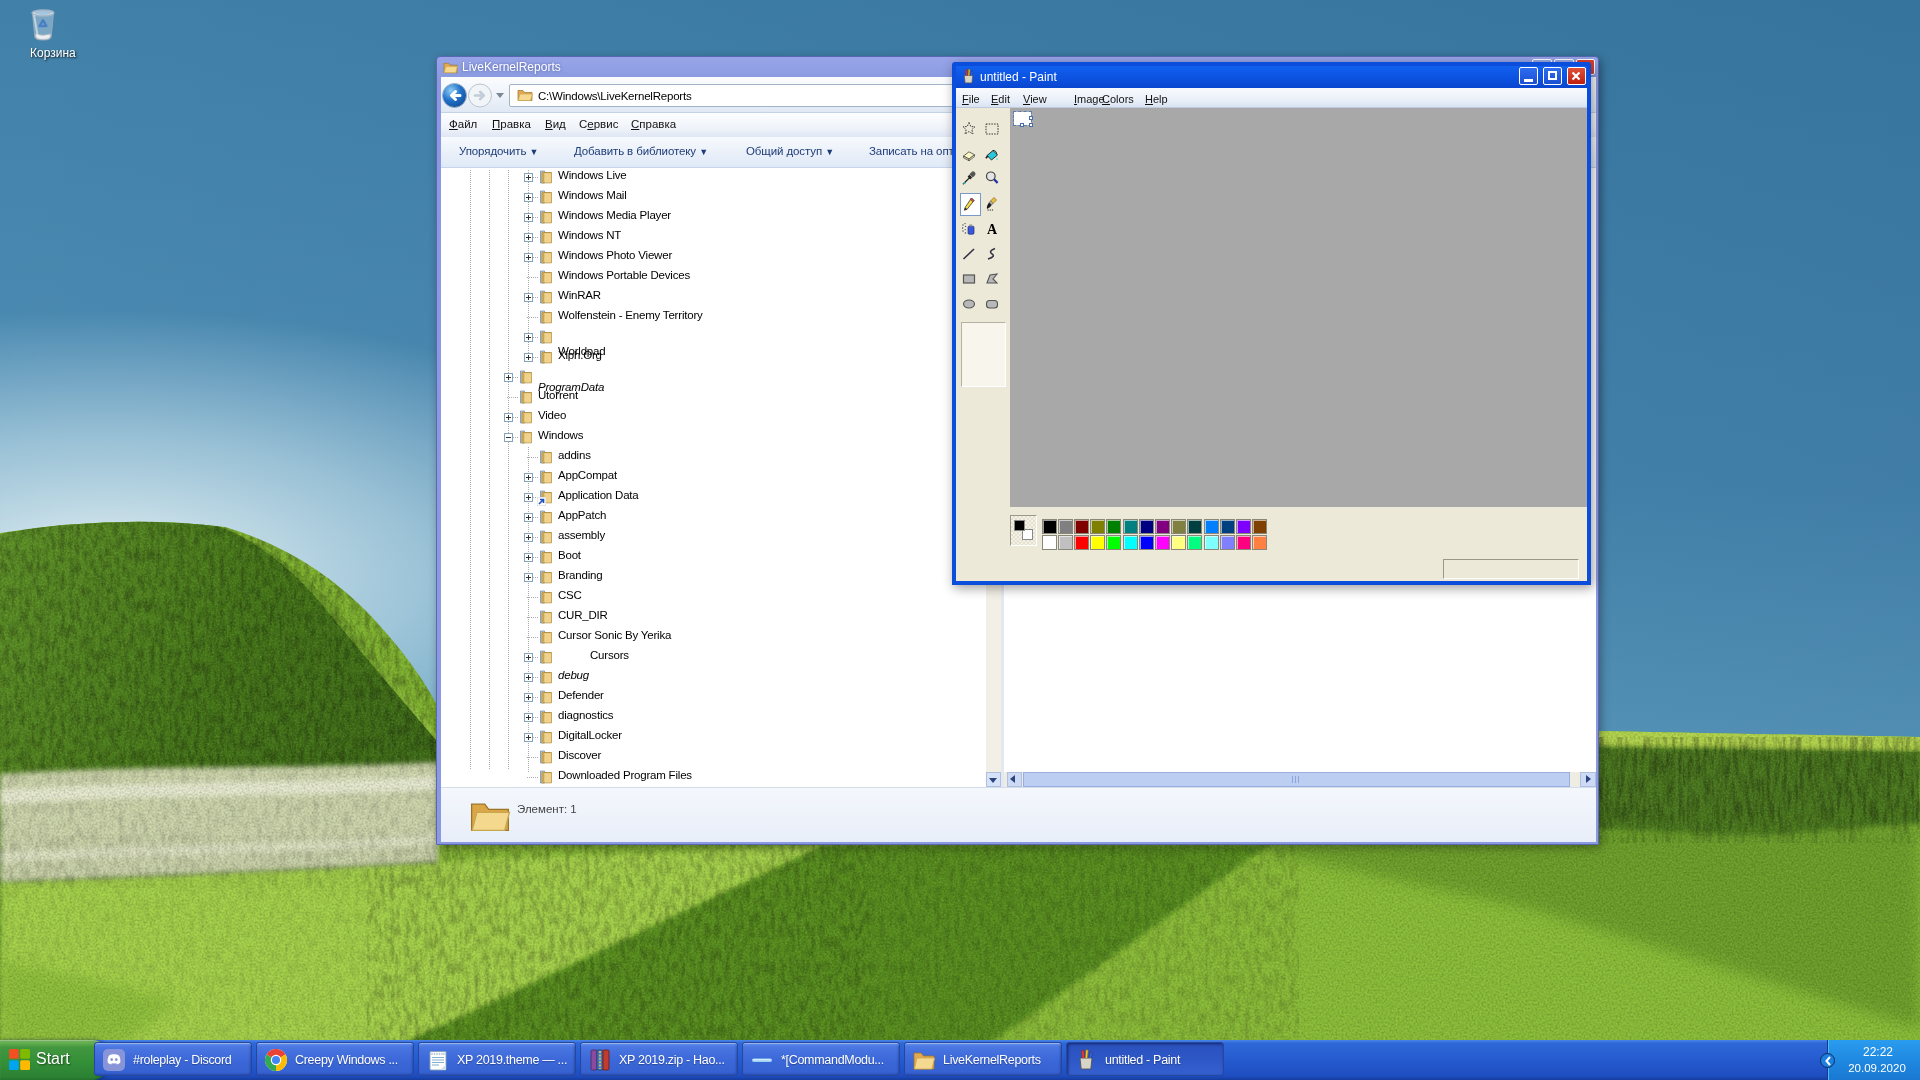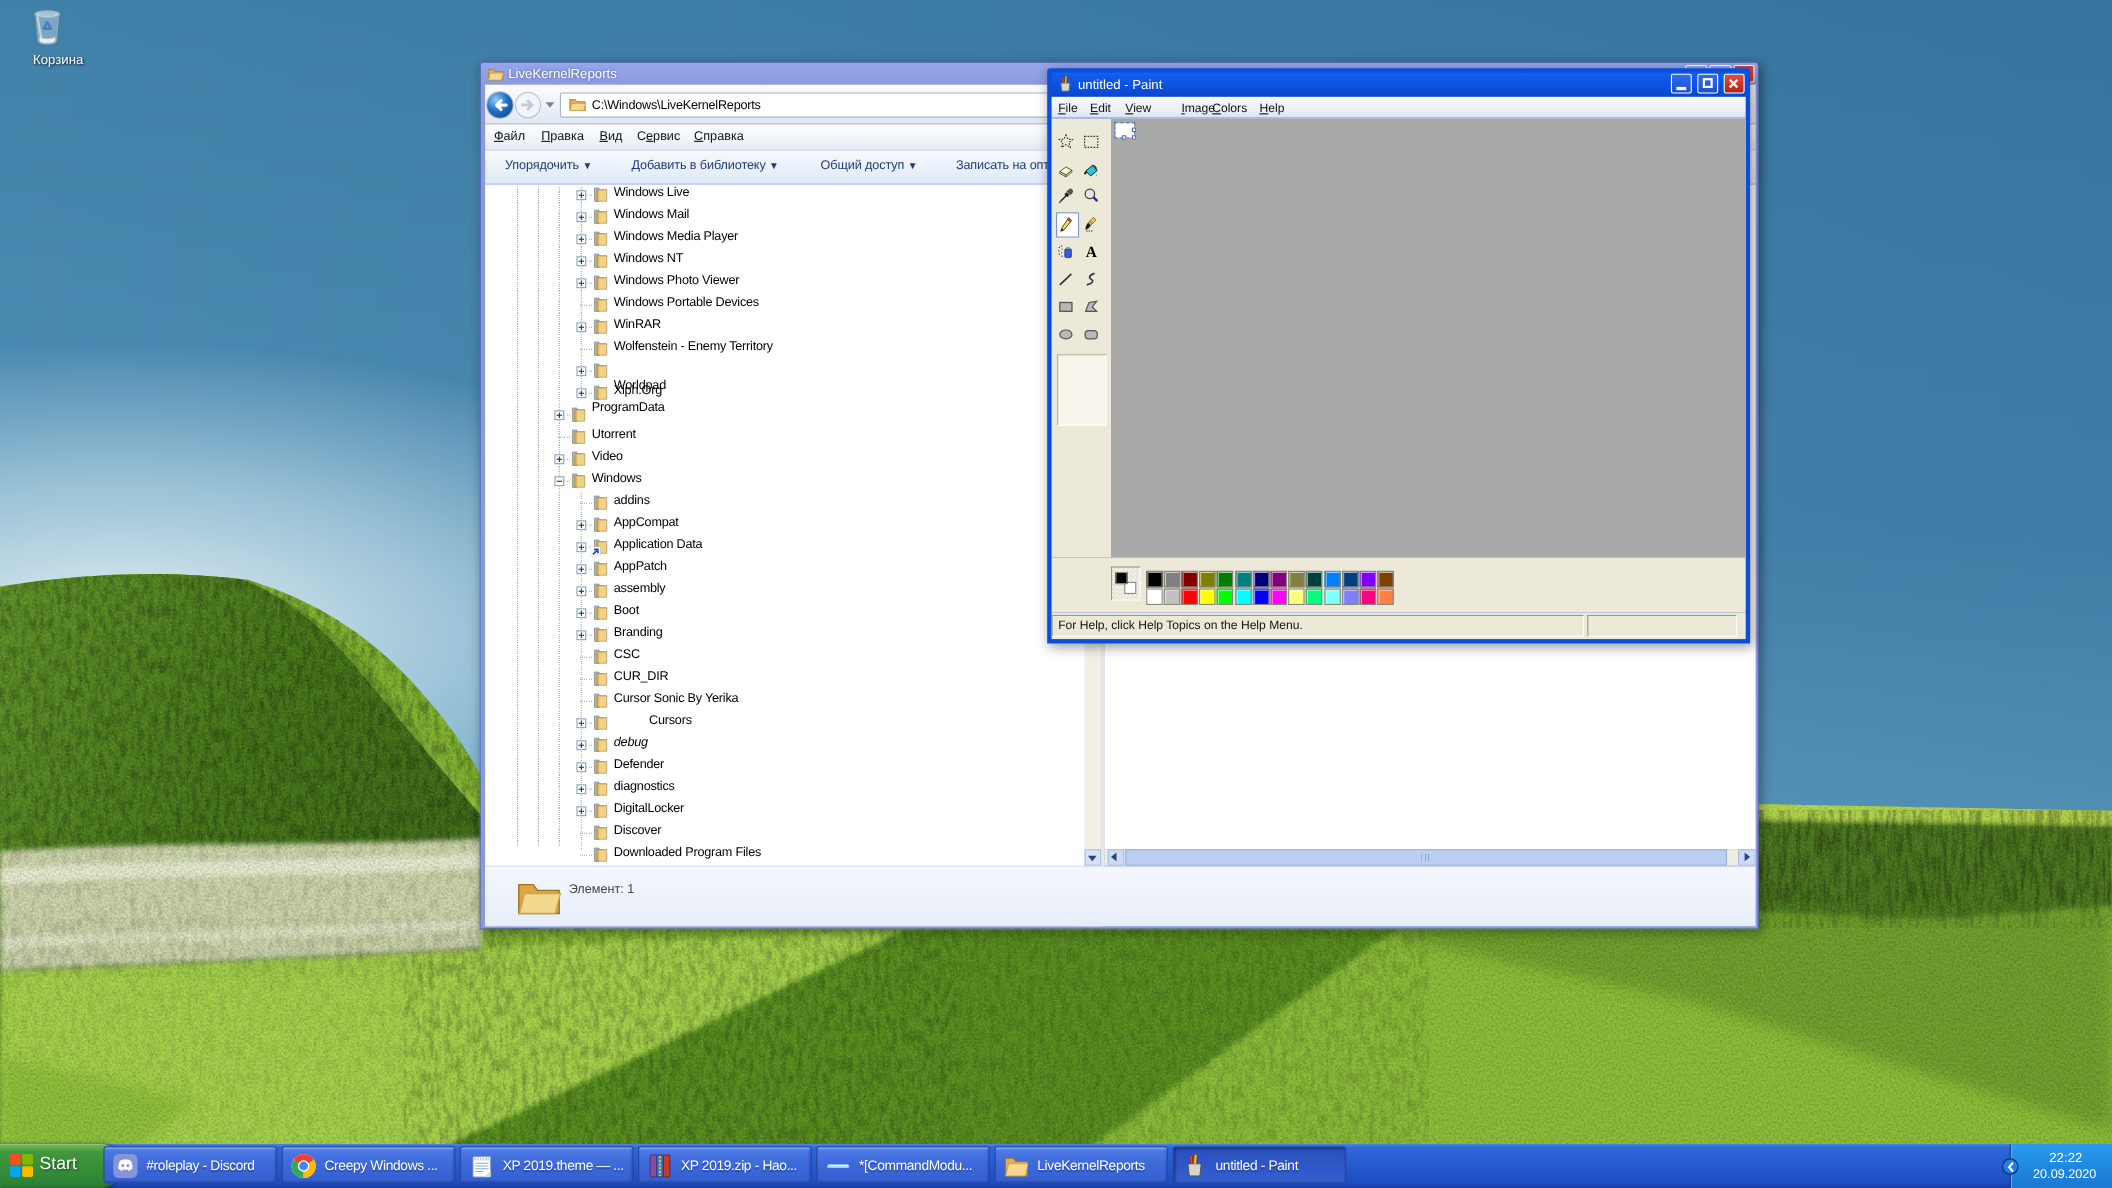--- a/index.html
+++ b/index.html
@@ -271,21 +271,21 @@
       </svg>
       <div class="abs" style="left:121px;top:292px;font-size:11.5px;letter-spacing:-0.2px;color:#000;white-space:nowrap;">Xiph.Org</div>
       <div class="abs" style="left:70px;top:320px;width:12px;height:1px;background:repeating-linear-gradient(90deg,#ababab 0 1px,transparent 1px 2px);"></div>
       <div class="abs" style="left:66.5px;top:315.5px;width:9px;height:9px;background-color:#fff;border:1px solid #86a3bd;background-image:linear-gradient(#333,#333),linear-gradient(#333,#333);background-size:5px 1px,1px 5px;background-position:center,center;background-repeat:no-repeat;"></div>
       <svg class="abs" style="left:81px;top:312px" width="16" height="16" viewBox="0 0 16 16">
         <path d="M2.5,2 L6.5,2 L6.5,14 L2.5,14 Z" fill="#b8cada" stroke="#7d91a5" stroke-width="0.8"></path>
         <path d="M4,3.5 L13.5,3.5 L13.5,13.8 L4,13.8 Z" fill="#dfbd75" stroke="#a8842e" stroke-width="0.8"></path>
         <path d="M4,3.5 L6,3.5 L6,13.8 L4,13.8 Z" fill="#c9a556"></path>
         <path d="M6.2,4.5 Q7.4,6.5 6.6,9 Q6,11.5 6.8,13.6 L13.3,13.6 L13.3,4.2 Z" fill="#efd28c"></path>
       </svg>
-      <div class="abs" style="left:101px;top:308px;font-size:11.5px;letter-spacing:-0.2px;color:#000;white-space:nowrap;">ProgramData</div>
+      <div class="abs" style="left:101px;top:324px;font-size:11.5px;letter-spacing:-0.2px;color:#000;white-space:nowrap;font-style:italic;">ProgramData</div>
       <div class="abs" style="left:70px;top:340px;width:12px;height:1px;background:repeating-linear-gradient(90deg,#ababab 0 1px,transparent 1px 2px);"></div>
       <svg class="abs" style="left:81px;top:332px" width="16" height="16" viewBox="0 0 16 16">
         <path d="M2.5,2 L6.5,2 L6.5,14 L2.5,14 Z" fill="#b8cada" stroke="#7d91a5" stroke-width="0.8"></path>
         <path d="M4,3.5 L13.5,3.5 L13.5,13.8 L4,13.8 Z" fill="#dfbd75" stroke="#a8842e" stroke-width="0.8"></path>
         <path d="M4,3.5 L6,3.5 L6,13.8 L4,13.8 Z" fill="#c9a556"></path>
         <path d="M6.2,4.5 Q7.4,6.5 6.6,9 Q6,11.5 6.8,13.6 L13.3,13.6 L13.3,4.2 Z" fill="#efd28c"></path>
       </svg>
       <div class="abs" style="left:101px;top:332px;font-size:11.5px;letter-spacing:-0.2px;color:#000;white-space:nowrap;">Utorrent</div>
       <div class="abs" style="left:70px;top:360px;width:12px;height:1px;background:repeating-linear-gradient(90deg,#ababab 0 1px,transparent 1px 2px);"></div>
       <div class="abs" style="left:66.5px;top:355.5px;width:9px;height:9px;background-color:#fff;border:1px solid #86a3bd;background-image:linear-gradient(#333,#333),linear-gradient(#333,#333);background-size:5px 1px,1px 5px;background-position:center,center;background-repeat:no-repeat;"></div>
@@ -588,21 +588,20 @@
       <div class="abs" style="left:170.5px;top:473px;width:15px;height:15px;background:#00ffff;border:1px solid #89877a;box-shadow:inset 1px 1px 0 rgba(255,255,255,0.6);"></div>
       <div class="abs" style="left:186.7px;top:473px;width:15px;height:15px;background:#0000ff;border:1px solid #89877a;box-shadow:inset 1px 1px 0 rgba(255,255,255,0.6);"></div>
       <div class="abs" style="left:202.9px;top:473px;width:15px;height:15px;background:#ff00ff;border:1px solid #89877a;box-shadow:inset 1px 1px 0 rgba(255,255,255,0.6);"></div>
       <div class="abs" style="left:219.1px;top:473px;width:15px;height:15px;background:#ffff80;border:1px solid #89877a;box-shadow:inset 1px 1px 0 rgba(255,255,255,0.6);"></div>
       <div class="abs" style="left:235.3px;top:473px;width:15px;height:15px;background:#00ff80;border:1px solid #89877a;box-shadow:inset 1px 1px 0 rgba(255,255,255,0.6);"></div>
       <div class="abs" style="left:251.5px;top:473px;width:15px;height:15px;background:#80ffff;border:1px solid #89877a;box-shadow:inset 1px 1px 0 rgba(255,255,255,0.6);"></div>
       <div class="abs" style="left:267.7px;top:473px;width:15px;height:15px;background:#8080ff;border:1px solid #89877a;box-shadow:inset 1px 1px 0 rgba(255,255,255,0.6);"></div>
       <div class="abs" style="left:283.9px;top:473px;width:15px;height:15px;background:#ff0080;border:1px solid #89877a;box-shadow:inset 1px 1px 0 rgba(255,255,255,0.6);"></div>
       <div class="abs" style="left:300.1px;top:473px;width:15px;height:15px;background:#ff8040;border:1px solid #89877a;box-shadow:inset 1px 1px 0 rgba(255,255,255,0.6);"></div>
  <div class="abs" style="left:4px;top:495px;width:631px;height:24px;background:#ece9d8;"></div>
- <div class="abs" style="left:4px;top:497px;width:484px;height:20px;border:1px solid #9a988a;border-right-color:#fff;border-bottom-color:#fff;font-size:11px;color:#111;padding:3px 0 0 5px;">For Help, click Help Topics on the Help Menu.</div>
  <div class="abs" style="left:491px;top:497px;width:136px;height:20px;border:1px solid #9a988a;border-right-color:#fff;border-bottom-color:#fff;"></div>
 </div>
 
 <div class="abs" id="taskbar" style="left:0;top:1040px;width:1920px;height:40px;background:linear-gradient(180deg,#4a85e8 0%,#2e68d8 8%,#2459ce 55%,#1e4dc0 90%,#163d9e 100%);">
  <div class="abs" style="left:0;top:0;width:109px;height:40px;background:linear-gradient(180deg,#7cc05c 0%,#42973f 18%,#349038 55%,#2b7e33 100%);border-radius:0 17px 17px 0;box-shadow:1px 0 4px rgba(0,20,60,0.55), inset 0 1px 1px rgba(255,255,255,0.35), inset -2px 0 3px rgba(10,60,20,0.45);">
   <svg class="abs" style="left:9px;top:9px" width="21" height="21" viewBox="0 0 21 21">
    <rect x="0" y="0" width="9.8" height="9.8" rx="1.5" fill="#f25022"></rect>
    <rect x="11.2" y="0" width="9.8" height="9.8" rx="1.5" fill="#7fba00"></rect>
    <rect x="0" y="11.2" width="9.8" height="9.8" rx="1.5" fill="#00a4ef"></rect>
    <rect x="11.2" y="11.2" width="9.8" height="9.8" rx="1.5" fill="#ffb900"></rect>

